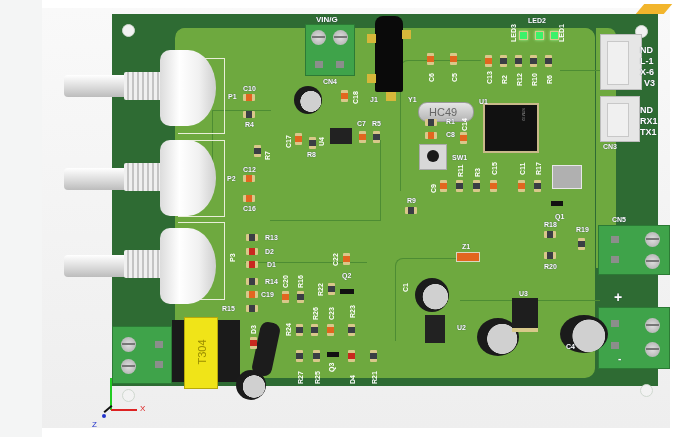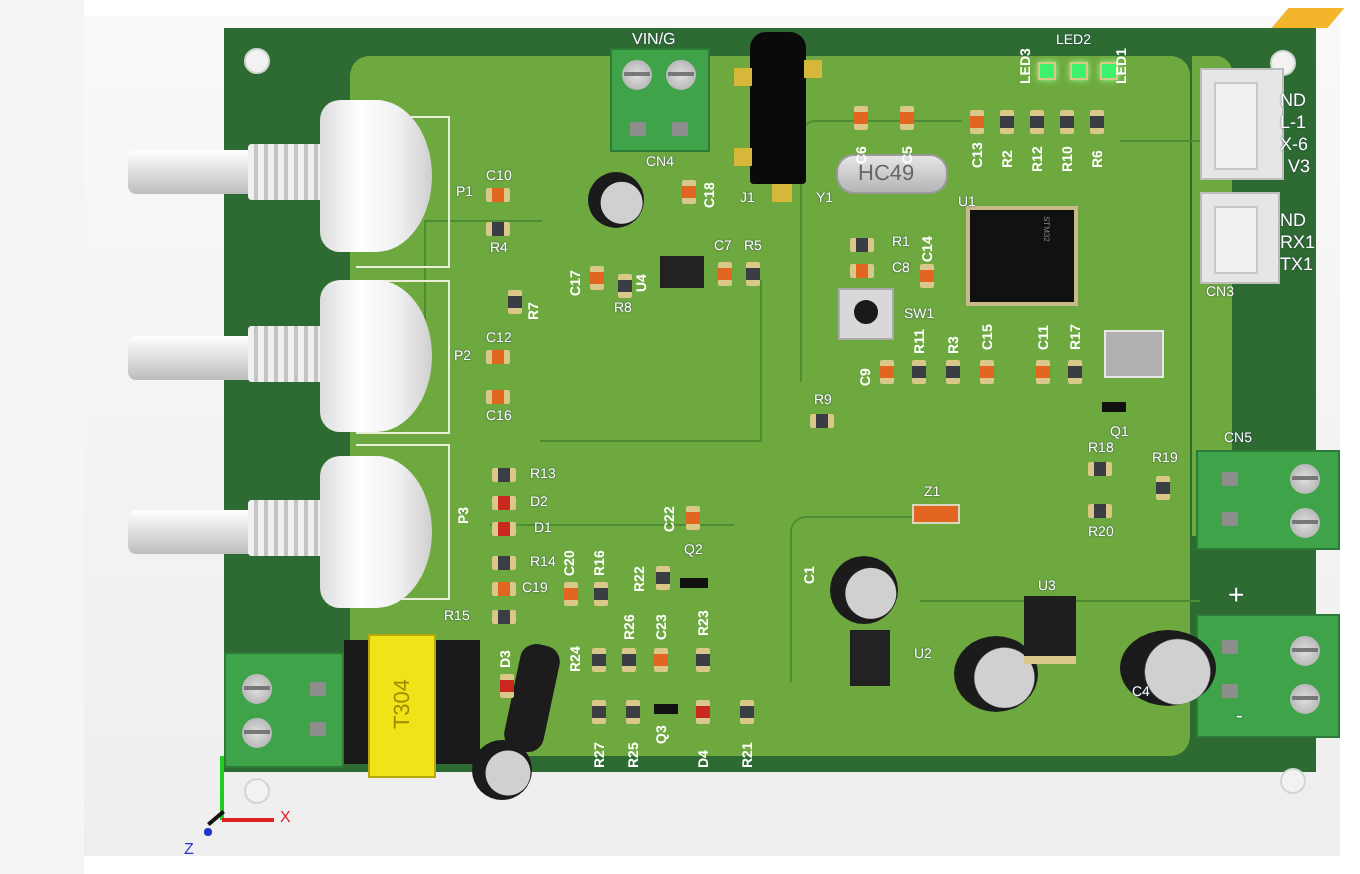--- a/index.html
+++ b/index.html
@@ -2,21 +2,21 @@
 <html><head>
 <meta charset="utf-8">
 <style>
   html,body{margin:0;padding:0;}
   body{width:680px;height:437px;background:#ffffff;position:relative;overflow:hidden;font-family:"Liberation Sans",sans-serif;}
   .bg-left{position:absolute;left:0;top:0;width:42px;height:437px;background:#f4f5f5;}
   .bg-panel{position:absolute;left:42px;top:8px;width:628px;height:420px;background:linear-gradient(#f9f9f9,#eeeeee);}
   .pcb-main{position:absolute;left:112px;top:14px;width:546px;height:178px;background:#2e6b33;}
   .copper{position:absolute;left:175px;top:28px;width:420px;height:158px;background:#6ea93f;border-radius:10px;}
   .hole{position:absolute;width:11px;height:11px;border-radius:50%;background:#f2f2f2;border:1px solid #cfd8cf;}
-  .lbl{position:absolute;color:#ffffff;font-size:7px;font-weight:normal;white-space:nowrap;line-height:8px;text-shadow:0 0 1px #234;}
+  .lbl{position:absolute;color:#ffffff;font-size:7px;font-weight:bold;white-space:nowrap;line-height:8px;text-shadow:0 0 1px #234;}
   .vlbl{position:absolute;color:#ffffff;font-size:7px;font-weight:bold;white-space:nowrap;line-height:8px;transform:rotate(-90deg);transform-origin:left top;}
   .smd{position:absolute;width:12px;height:7px;background:#d9c88a;border-radius:1px;}
   .smd::after{content:"";position:absolute;left:3px;top:0;width:6px;height:7px;background:#3a3e44;}
   .smd.cap::after{background:#e2661f;}
   .smd.red::after{background:#c8281e;}
   .smdv{position:absolute;width:7px;height:12px;background:#d9c88a;border-radius:1px;}
   .smdv::after{content:"";position:absolute;left:0;top:3px;width:7px;height:6px;background:#3a3e44;}
   .smdv.cap::after{background:#e2661f;}
   .smdv.red::after{background:#c8281e;}
   .pot-shaft{position:absolute;height:22px;background:linear-gradient(#ffffff,#d8d8d8 60%,#bcbcbc);border-radius:4px 0 0 4px;}
@@ -91,21 +91,21 @@
 <span class="lbl" style="left:316px;top:16px;font-size:8px;">VIN/G</span>
 <span class="lbl" style="left:323px;top:78px;">CN4</span>
 
 <div style="position:absolute;left:375px;top:16px;width:28px;height:76px;background:#0a0a0a;border-radius:8px 8px 2px 2px;"></div>
 <div style="position:absolute;left:367px;top:34px;width:9px;height:9px;background:#d6b73a;"></div>
 <div style="position:absolute;left:402px;top:30px;width:9px;height:9px;background:#d6b73a;"></div>
 <div style="position:absolute;left:367px;top:74px;width:9px;height:9px;background:#d6b73a;"></div>
 <div style="position:absolute;left:386px;top:92px;width:10px;height:9px;background:#d6b73a;"></div>
 <span class="lbl" style="left:370px;top:96px;">J1</span>
 
-<div style="position:absolute;left:418px;top:77px;width:54px;height:18px;border-radius:9px;background:linear-gradient(#e5e5e5,#b5b5b5);border:1px solid #999;">
+<div style="position:absolute;left:418px;top:102px;width:54px;height:18px;border-radius:9px;background:linear-gradient(#e5e5e5,#b5b5b5);border:1px solid #999;">
   <span style="position:absolute;left:10px;top:3px;font-size:11px;color:#666;">HC49</span>
 </div>
 <span class="lbl" style="left:408px;top:96px;">Y1</span>
 
 <div style="position:absolute;left:483px;top:103px;width:52px;height:46px;background:#111;border:2px solid #c9b98a;">
   <div style="position:absolute;left:8px;top:6px;width:36px;height:30px;color:#888;font-size:4px;line-height:5px;transform:rotate(90deg);">STM32</div>
 </div>
 <span class="lbl" style="left:479px;top:98px;">U1</span>
 
 <div class="led" style="left:519px;top:31px;"></div>

